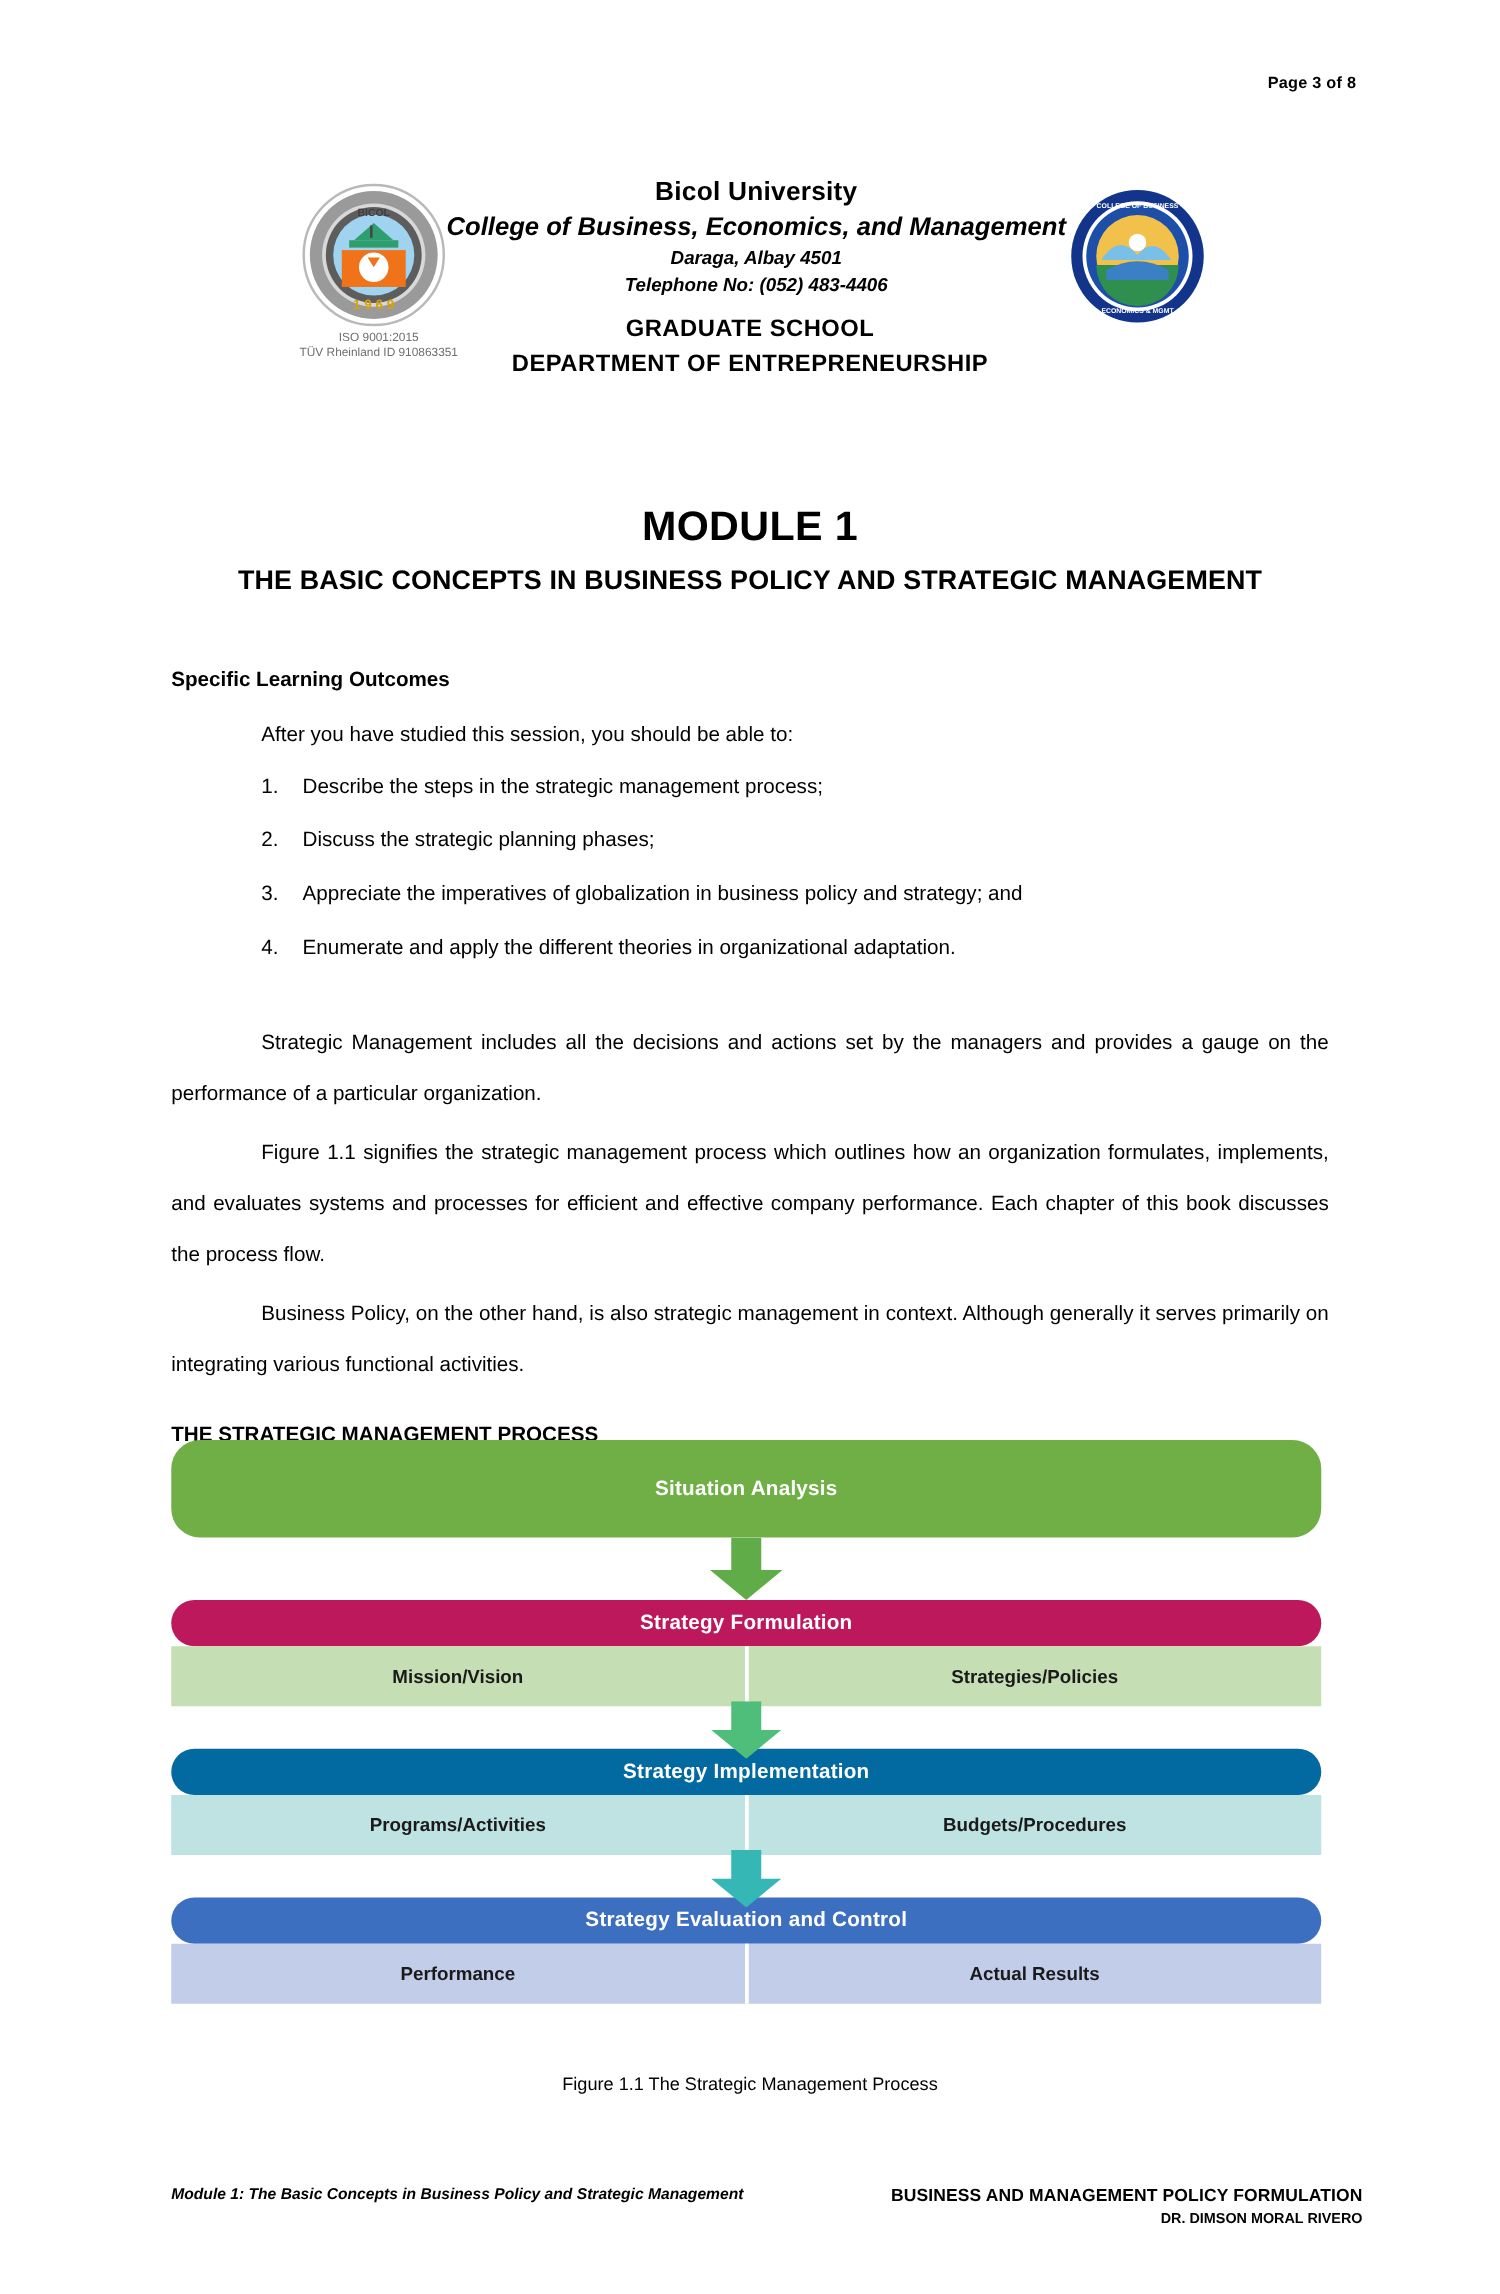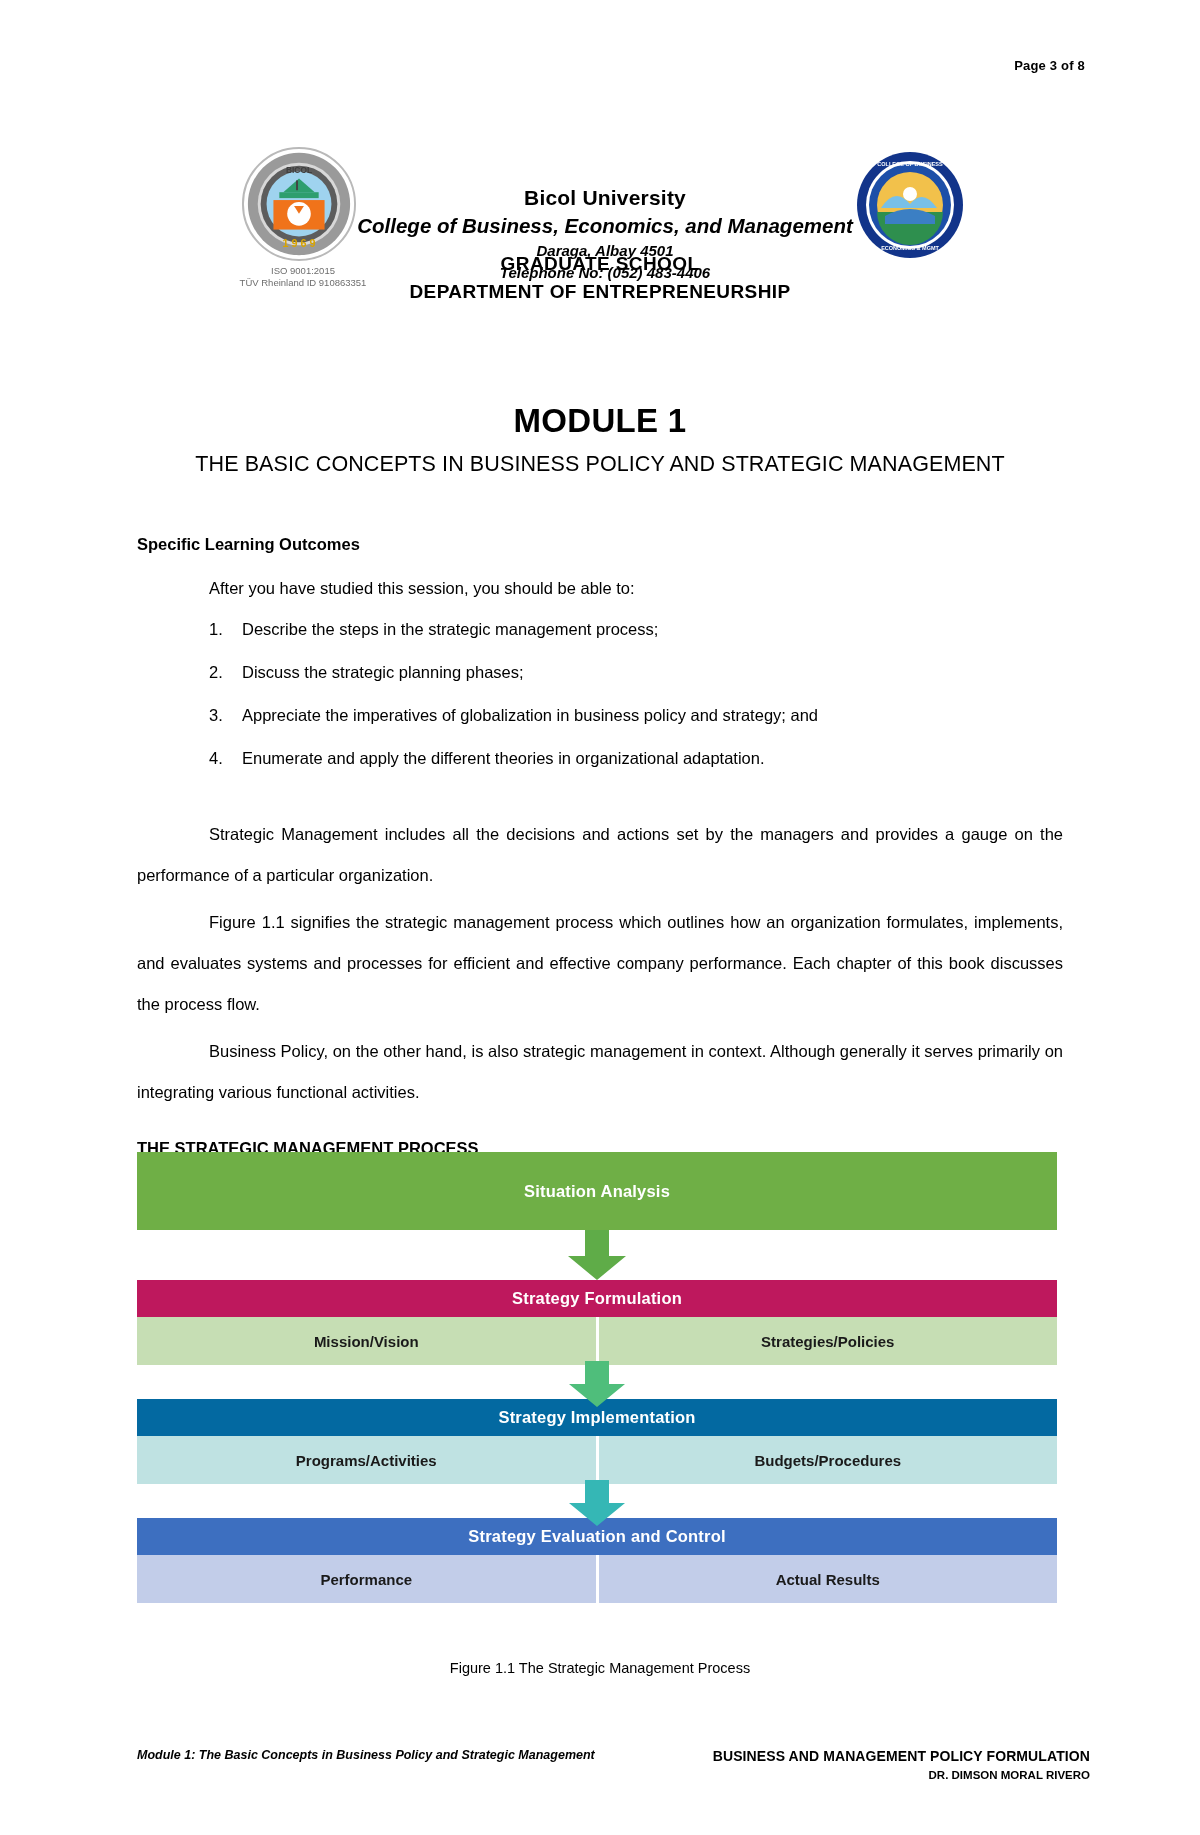--- a/index.html
+++ b/index.html
@@ -55,21 +55,20 @@
     position:absolute;
     left:300px; top:0px;
     width:610px;
     text-align:center;
   }
   .lh-uni{
     font-size:21px;
     font-weight:bold;
     line-height:28px;
     letter-spacing:.2px;
-    margin-top:44px;
   }
   .lh-college{
     font-size:20.5px;
     font-weight:bold;
     font-style:italic;
     line-height:28px;
   }
   .lh-addr{
     font-size:15px;
     font-weight:bold;
@@ -101,21 +100,21 @@
     text-align:center;
     font-size:33px;
     font-weight:bold;
     letter-spacing:.3px;
   }
   .module-sub{
     position:absolute;
     top:452px;left:0;right:0;
     text-align:center;
     font-size:21.5px;
-    font-weight:normal;
+    font-weight:bold;
     letter-spacing:.1px;
   }
 
   
   .body-area{
     position:absolute;
     left:137px;
     top:535px;
     width:926px;
   }
@@ -168,20 +167,21 @@
   }
   .bar{
     color:#ffffff;
     font-weight:bold;
     font-size:16.5px;
     text-align:center;
     display:flex;
     align-items:center;
     justify-content:center;
     letter-spacing:.2px;
+    border-radius:23px;
   }
   .bar-situation{
     height:78px;
     background:#6FAF46;
   }
   .bar-formulation{
     height:37px;
     background:#be185d;
   }
   .bar-implementation{

